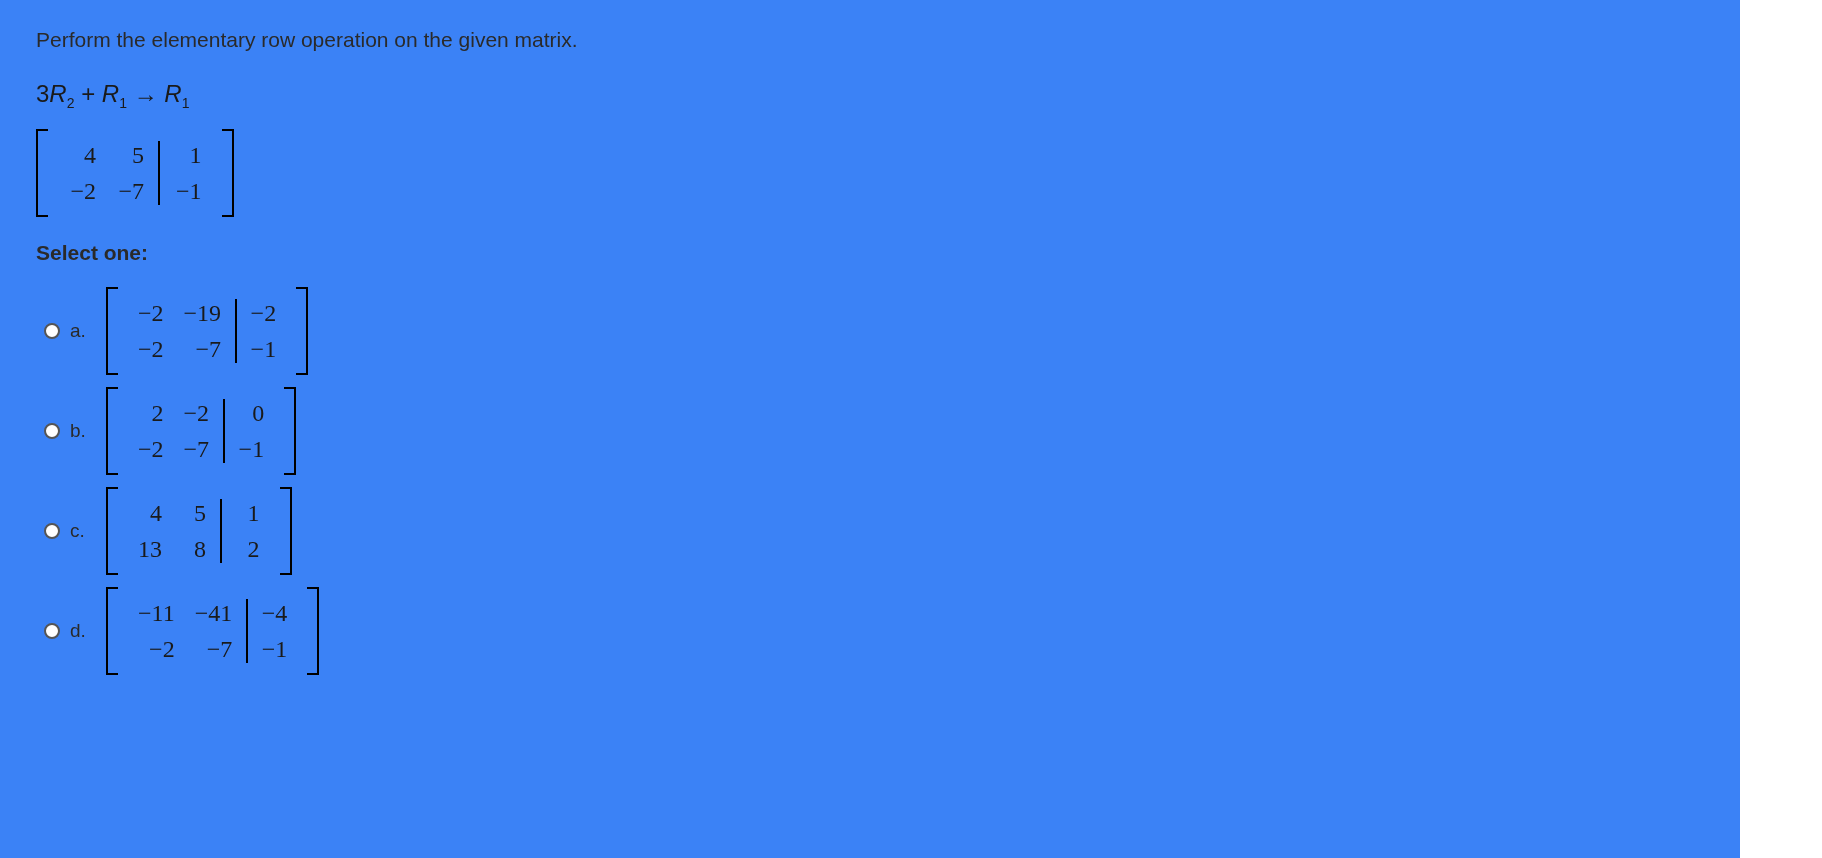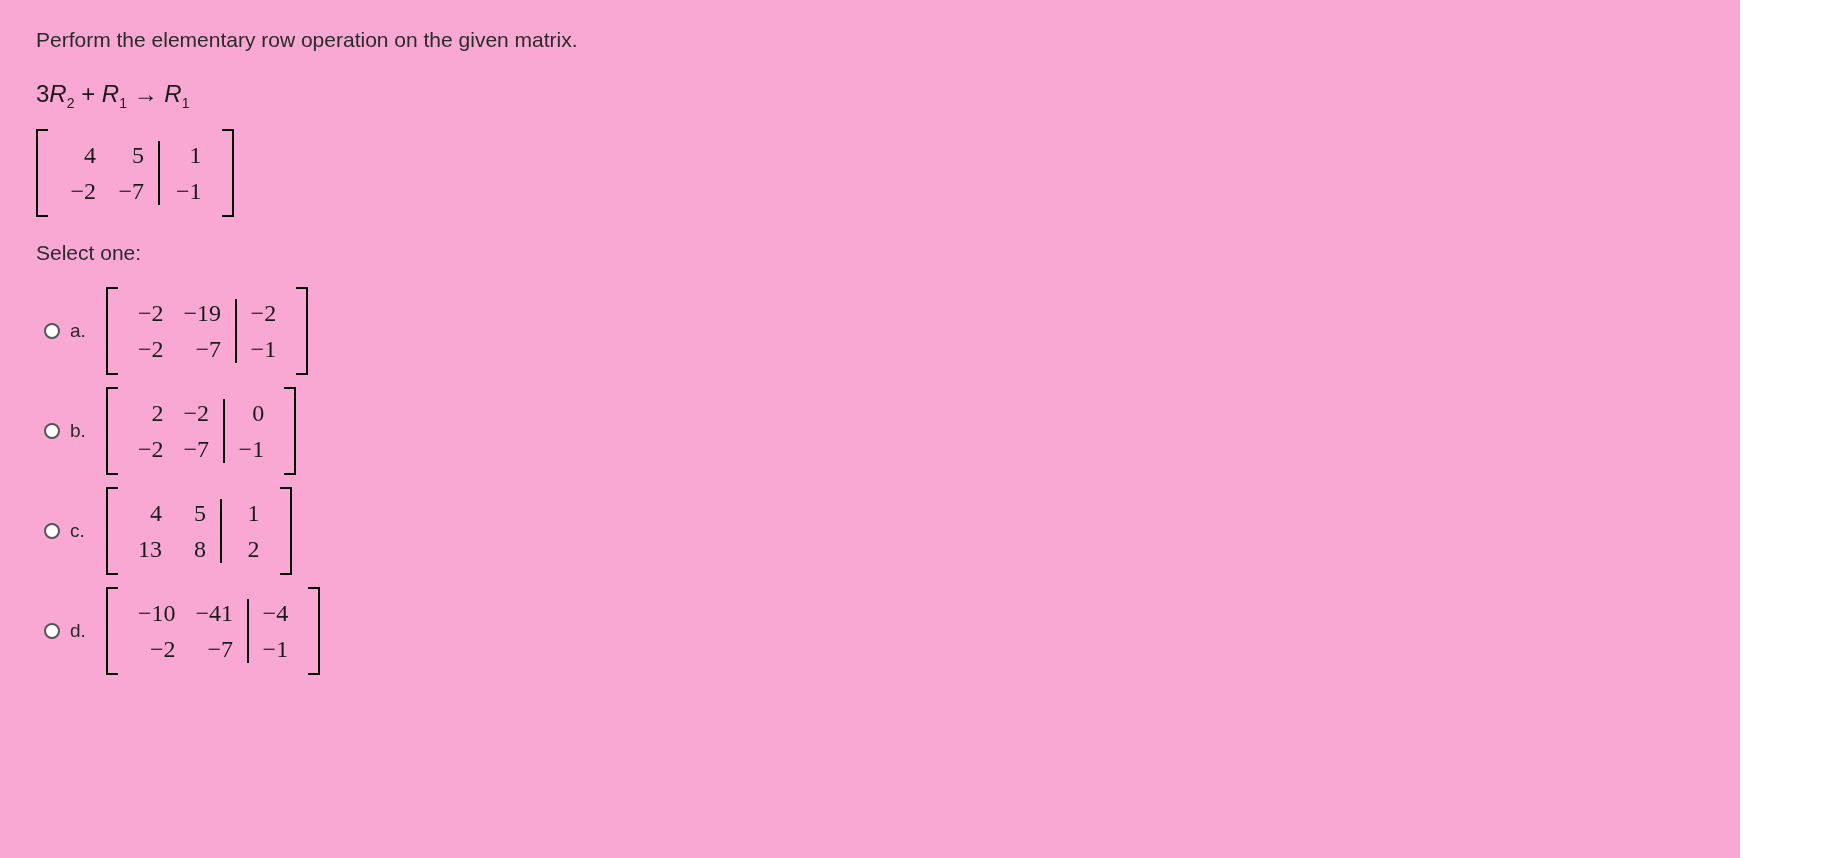--- a/index.html
+++ b/index.html
@@ -4,21 +4,21 @@
 <style>
   html, body {
     margin: 0;
     padding: 0;
     width: 1822px;
     height: 858px;
     font-family: Arial, Helvetica, sans-serif;
     background: #ffffff;
   }
   .question-box {
-    background: #f9a8d4;
+    background: #3b82f6;
     width: 1740px;
     margin: 0;
     padding: 28px 24px 36px 36px;
     box-sizing: border-box;
     min-height: 858px;
     color: #1a1a1a;
   }
   .prompt-line {
     font-size: 21px;
     color: #2a2a2a;
@@ -81,20 +81,21 @@
     margin: 4px 4px;
   }
   .matrix-row {
     margin: 6px 0 24px 0;
   }
 
   .select-one {
     font-size: 21px;
     color: #2a2a2a;
     margin: 24px 0 16px 0;
+    font-weight: bold;
   }
 
   .option-row {
     display: flex;
     align-items: center;
     padding: 6px 0 6px 8px;
     gap: 10px;
   }
   .radio {
     width: 16px;
@@ -229,21 +230,21 @@
   </div>
 
   <div class="option-row">
     <span class="radio"></span>
     <span class="opt-label">d.</span>
     <span class="opt-matrix">
       <span class="matrix">
         <span class="bracket bracket-left"></span>
         <span class="mat-body">
           <span class="mat-col">
-            <span class="mat-cell">−10</span>
+            <span class="mat-cell">−11</span>
             <span class="mat-cell">−2</span>
           </span>
           <span class="mat-col">
             <span class="mat-cell">−41</span>
             <span class="mat-cell">−7</span>
           </span>
           <span class="aug-bar"></span>
           <span class="mat-col">
             <span class="mat-cell">−4</span>
             <span class="mat-cell">−1</span>

